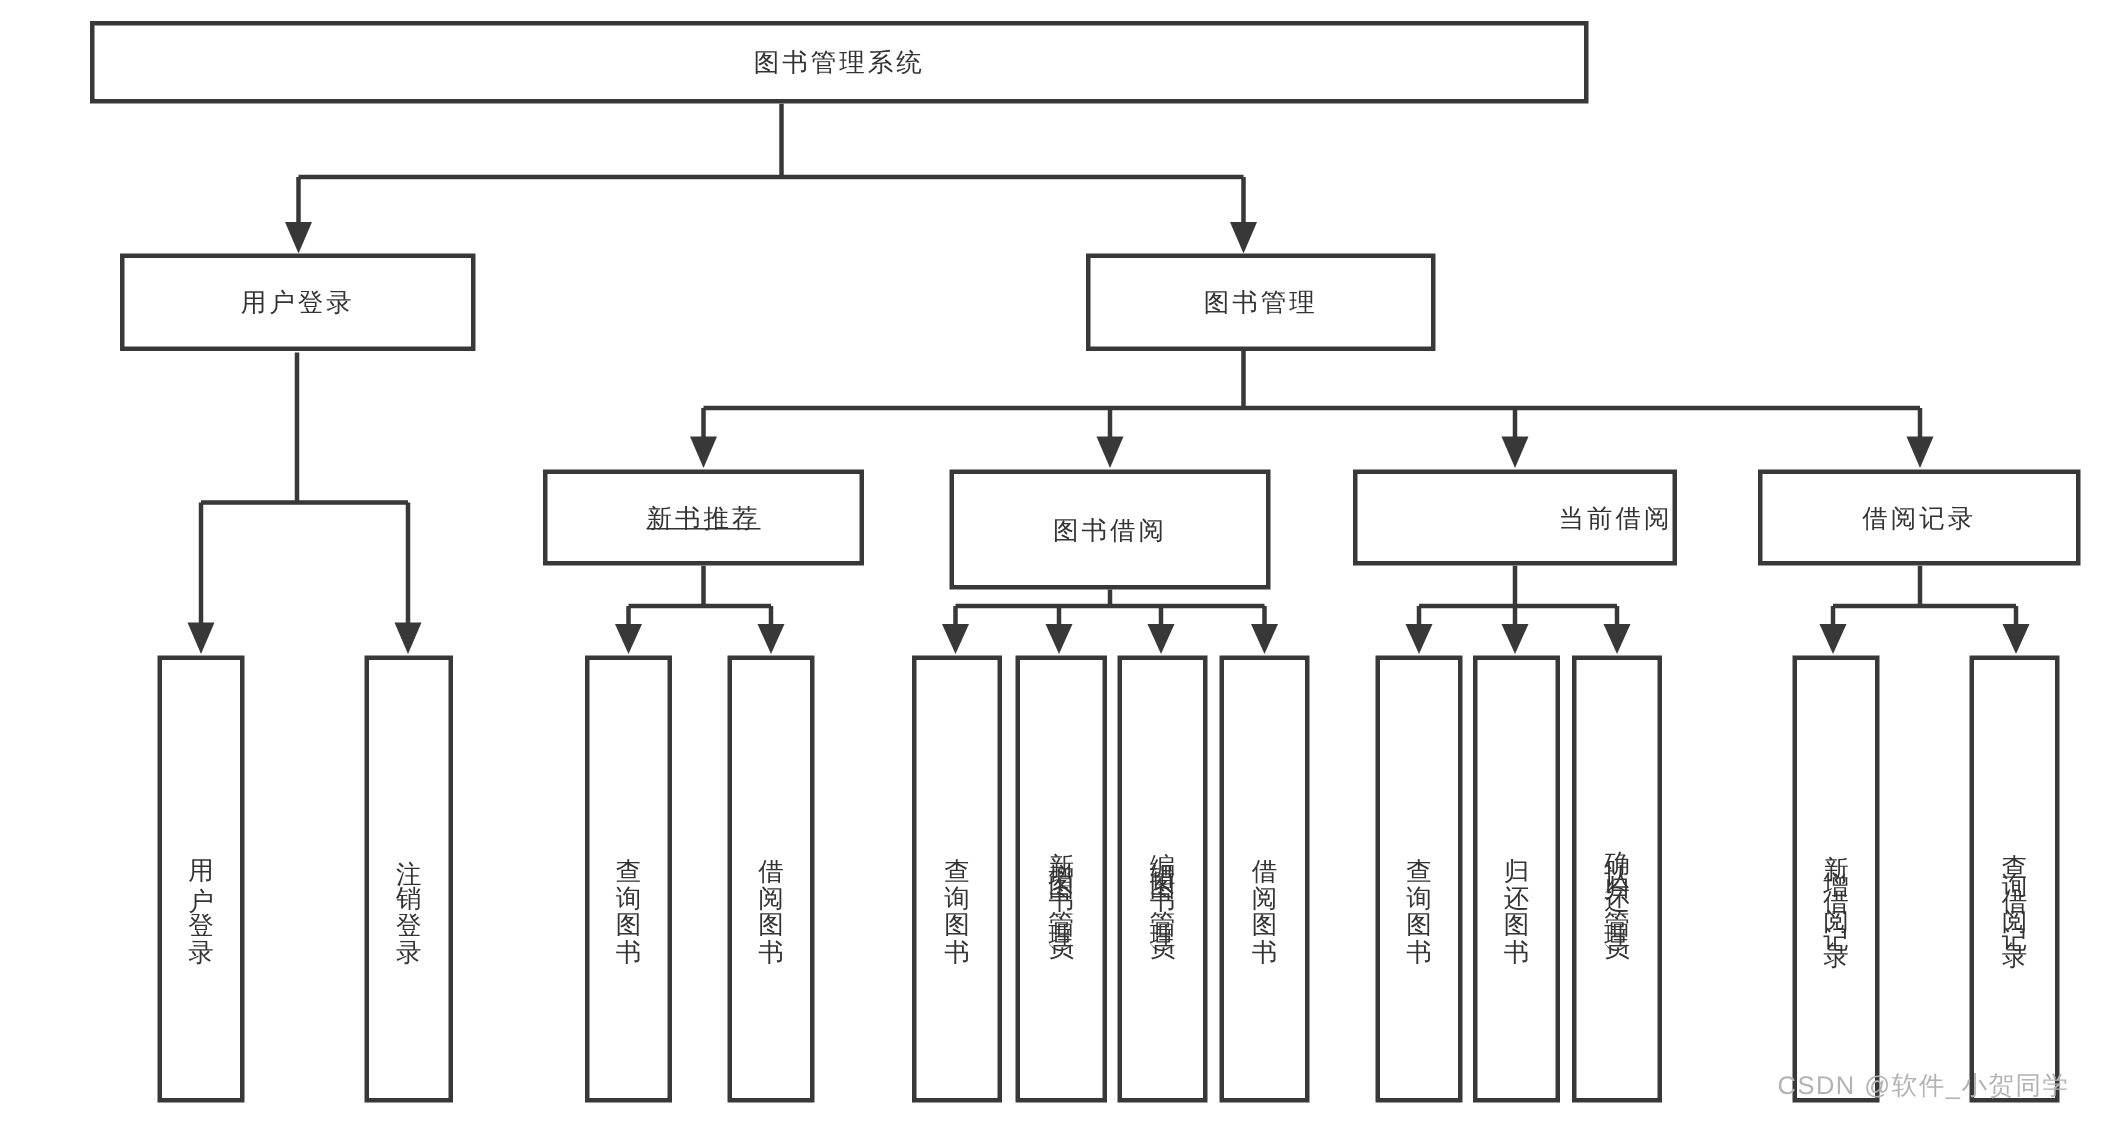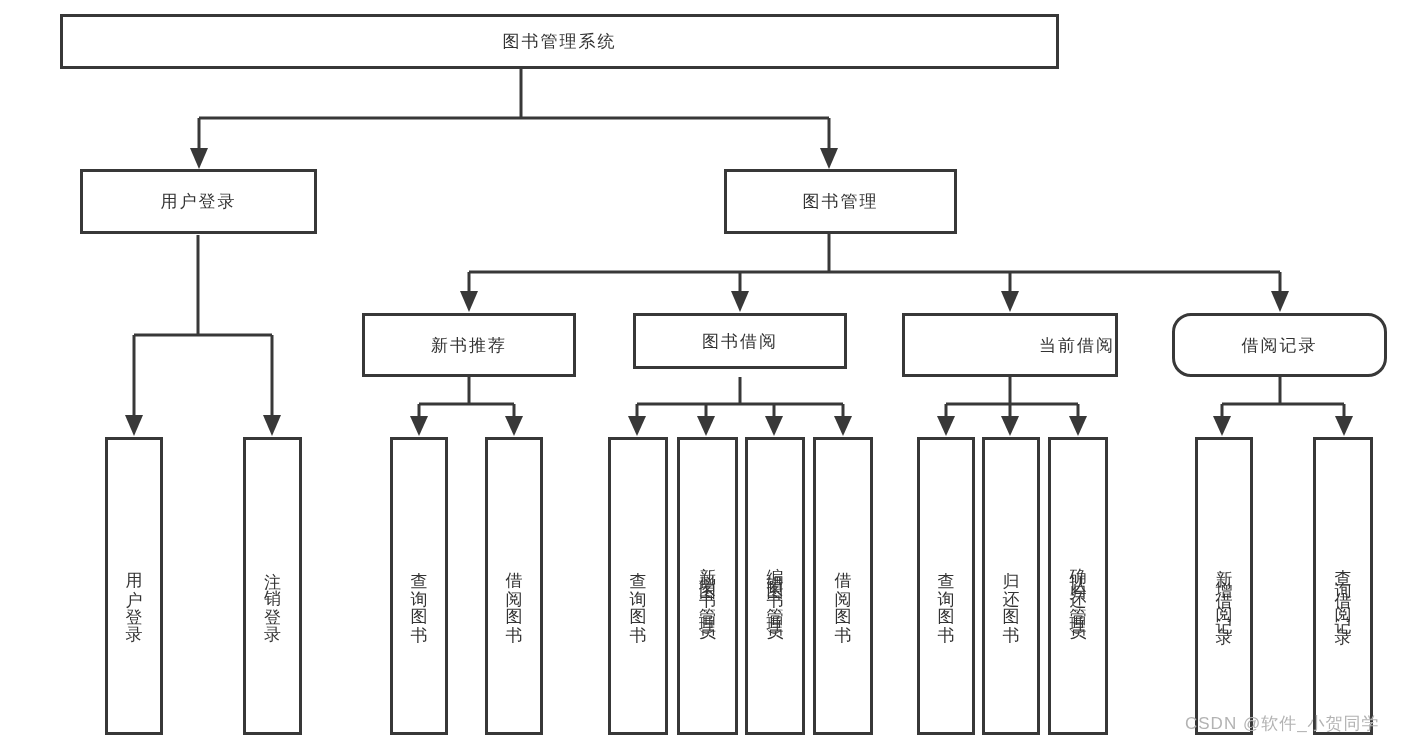--- a/index.html
+++ b/index.html
@@ -127,30 +127,30 @@
     <span>图书管理系统</span>
   </div>
 
   <div class="box h-box" style="left:80px; top:169px; width:237px; height:65px;">
     <span>用户登录</span>
   </div>
   <div class="box h-box" style="left:712px; top:169px; width:233px; height:65px;margin-left:12px;">
     <span>图书管理</span>
   </div>
 
-  <div class="box h-box" style="left:362px; top:313px; width:214px; height:64px;">
+  <div class="box h-box" style="left:362px; top:313px; width:214px; height:64px;text-decoration:underline;">
     <span>新书推荐</span>
   </div>
-  <div class="box h-box" style="left:633px; top:313px; width:214px; height:56px;">
+  <div class="box h-box" style="left:633px; top:313px; width:214px; height:80px;">
     <span>图书借阅</span>
   </div>
   <div class="box h-box" style="left:902px; top:313px; width:216px; height:64px;justify-content:flex-end;">
     <span>当前借阅</span>
   </div>
-  <div class="box h-box" style="left:1172px; top:313px; width:215px; height:64px;border-radius:19px;">
+  <div class="box h-box" style="left:1172px; top:313px; width:215px; height:64px;">
     <span>借阅记录</span>
   </div>
 
   <div class="box v-box" style="left:105px; width:58px;">
     <span class="ls-a">用户登录</span>
   </div>
   <div class="box v-box" style="left:243px; width:59px;">
     <span class="ls-a">注销登录</span>
   </div>
 

